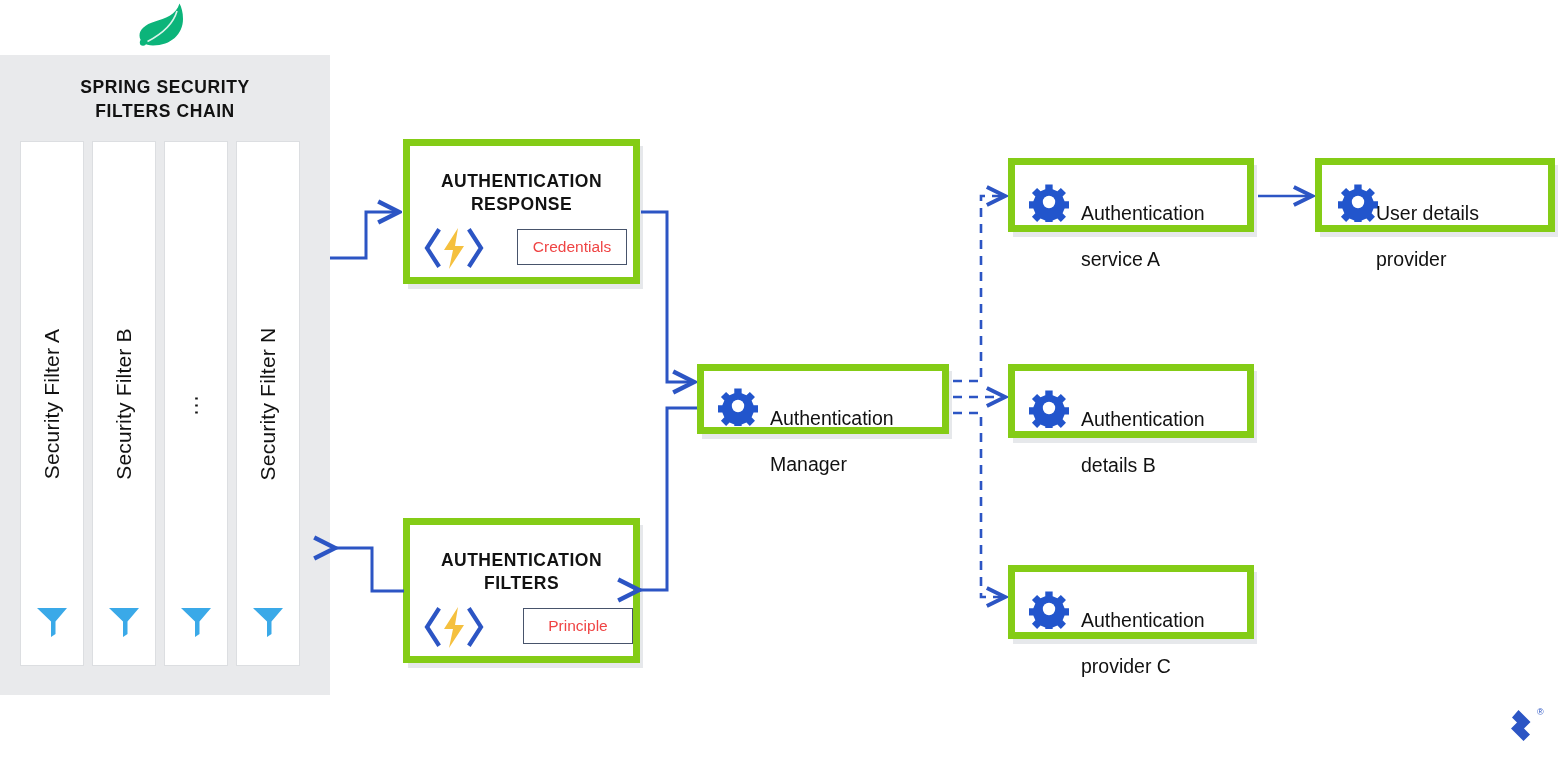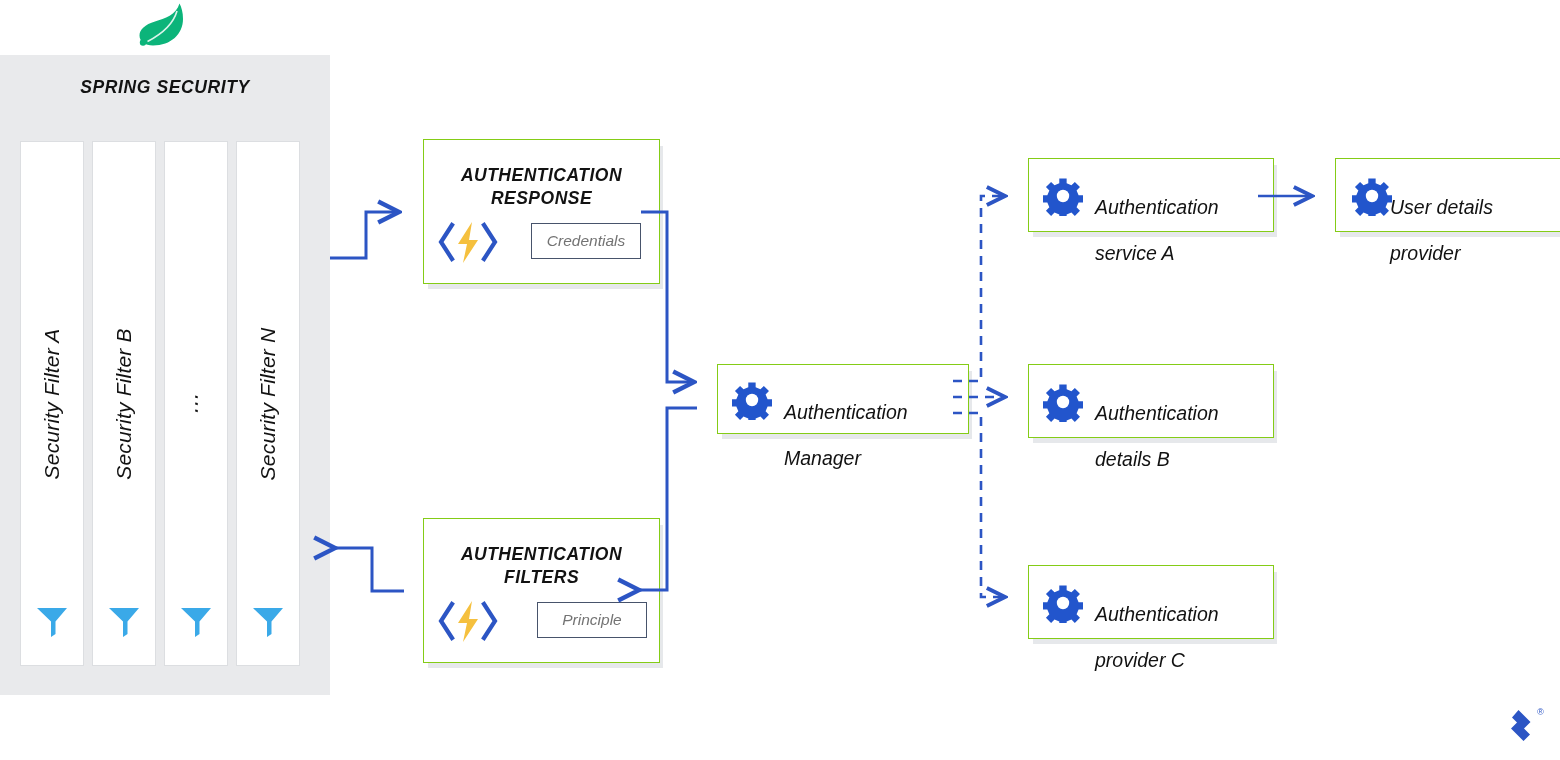--- a/index.html
+++ b/index.html
@@ -10,21 +10,20 @@
   body {
     font-family: "Liberation Sans", sans-serif;
     -webkit-font-smoothing: antialiased;
   }
   #canvas {
     position: relative;
     width: 1560px;
     height: 760px;
     background: #ffffff;
     overflow: hidden;
-    font-style: italic;
   }
 
   
   #spring-logo {
     position: absolute;
     left: 134px;
     top: 2px;
     width: 62px;
     height: 46px;
   }
@@ -92,24 +91,23 @@
     bottom: 26px;
     transform: translateX(-50%);
     width: 36px;
     height: 36px;
   }
 
   
   .card {
     position: absolute;
     background: #ffffff;
-    border: 1px solid #84cc16;
+    border: 7px solid #84cc16;
     box-sizing: border-box;
     box-shadow: 4px 6px 0 -1px #e6e8eb;
-    margin-left: 20px;
   }
   .card-heading {
     position: absolute;
     left: 0;
     width: 100%;
     text-align: center;
     font-size: 17.5px;
     font-weight: bold;
     letter-spacing: 0.5px;
     line-height: 23px;
@@ -117,21 +115,21 @@
   }
   .chip {
     position: absolute;
     border: 1.5px solid #47536b;
     background: #ffffff;
     box-sizing: border-box;
     display: flex;
     align-items: center;
     justify-content: center;
     font-size: 15.5px;
-    color: #737373;
+    color: #ef4444;
   }
   .code-bolt-icon {
     position: absolute;
     width: 64px;
     height: 48px;
   }
   .gear-icon {
     position: absolute;
     width: 40px;
     height: 40px;
@@ -170,20 +168,21 @@
 
   <svg id="spring-logo" viewBox="0 0 62 46">
     <path d="M45.5 1.5 C42 13 31 16.5 21 19.5 C11 22.5 5.5 27.5 5.5 33.5 C5.5 39.5 11 43.5 19 43.5 C37 43.5 49 32 49 17 C49 10.5 47.5 5 45.5 1.5 Z" fill="#0cb47a"></path>
     <path d="M43 9 C39 23 26 33 13.5 39.5" stroke="#ffffff" stroke-width="1.6" fill="none" opacity="0.85"></path>
     <circle cx="9" cy="40.5" r="3.2" fill="#0cb47a"></circle>
   </svg>
 
   <div id="filters-panel">
     <div id="filters-title">
       <div>SPRING SECURITY</div>
+      <div>FILTERS CHAIN</div>
     </div>
 
     <div id="filters-row">
 
       <div class="filter-col" style="left:0px;">
         <span class="filter-label">Security Filter A</span>
         <svg class="funnel-icon" viewBox="0 0 36 36">
           <path d="M3 5 H33 L21.5 18.5 V31 L17 34 V18.5 Z" fill="#3aa9e8"></path>
         </svg>
       </div>

